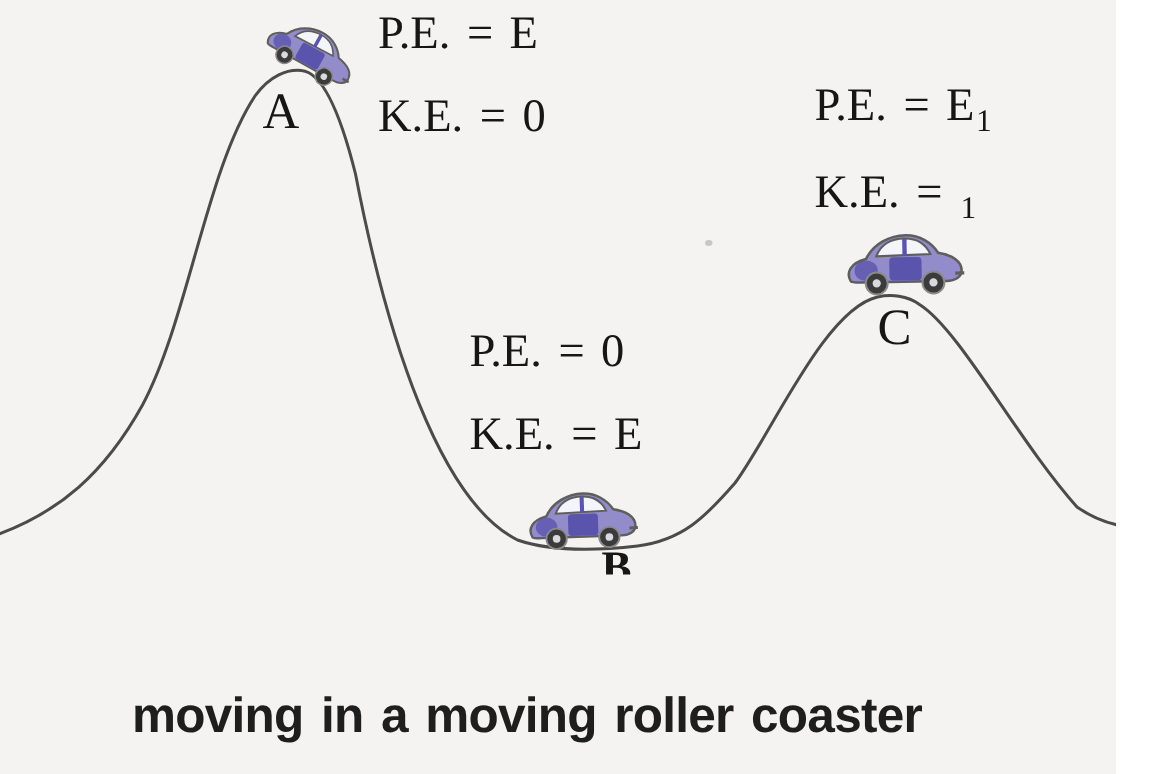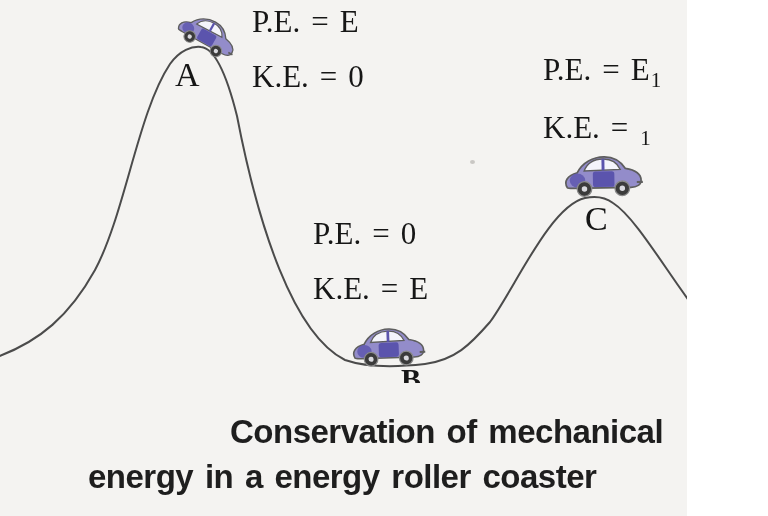--- a/index.html
+++ b/index.html
@@ -1,18 +1,18 @@
 <!DOCTYPE html>
 <html style="--background: #f4f3f1; --curve: #4b4b4b; --text: #161616; --caption_text: #1e1e1e; --car_body: #938cca; --car_shade: #5b54ad; --car_window: #f4f4fb; --car_wheel: #3b3b3b; --car_outline: #5e5e5e;"><head>
 <meta charset="utf-8">
 <style>
   html,body{margin:0;padding:0;}
   #stage{
     position:relative;
-    width:687px;height:516px;
+    width:744px;height:516px;
     background:var(--background,#f4f3f1);
     overflow:hidden;
     font-family:"Liberation Serif", serif;
   }
   #track-svg{position:absolute;left:0;top:0;}
   .eq-block{position:absolute;color:var(--text,#161616);}
   .eq-line{display:flex;align-items:baseline;font-size:31px;line-height:36px;margin-bottom:19px;white-space:nowrap;}
   .eq-line .eq{margin:0 11px;}
   .eq-line .sub{font-size:21px;position:relative;top:7px;margin-left:1px;}
   .point-label{position:absolute;font-size:34px;line-height:34px;color:var(--text,#161616);}
@@ -112,16 +112,15 @@
   </div>
 
   <div class="point-label" style="left:175px;top:58px;">A</div>
   <div class="label-b-clip">
     <div class="point-label">B</div>
   </div>
   <div class="point-label" style="left:585px;top:202px;">C</div>
 
   <div class="artifact-dot"></div>
 
-  <div class="caption-line" style="left:230px;top:413px;">Conservation of mechanical</div>
-  <div class="caption-line" style="left:88px;top:458px;">energy in a energy roller coaster</div>
+  <div class="caption-line" style="left:88px;top:458px;">moving in a moving roller coaster</div>
 
 </div>
 
 </body></html>

